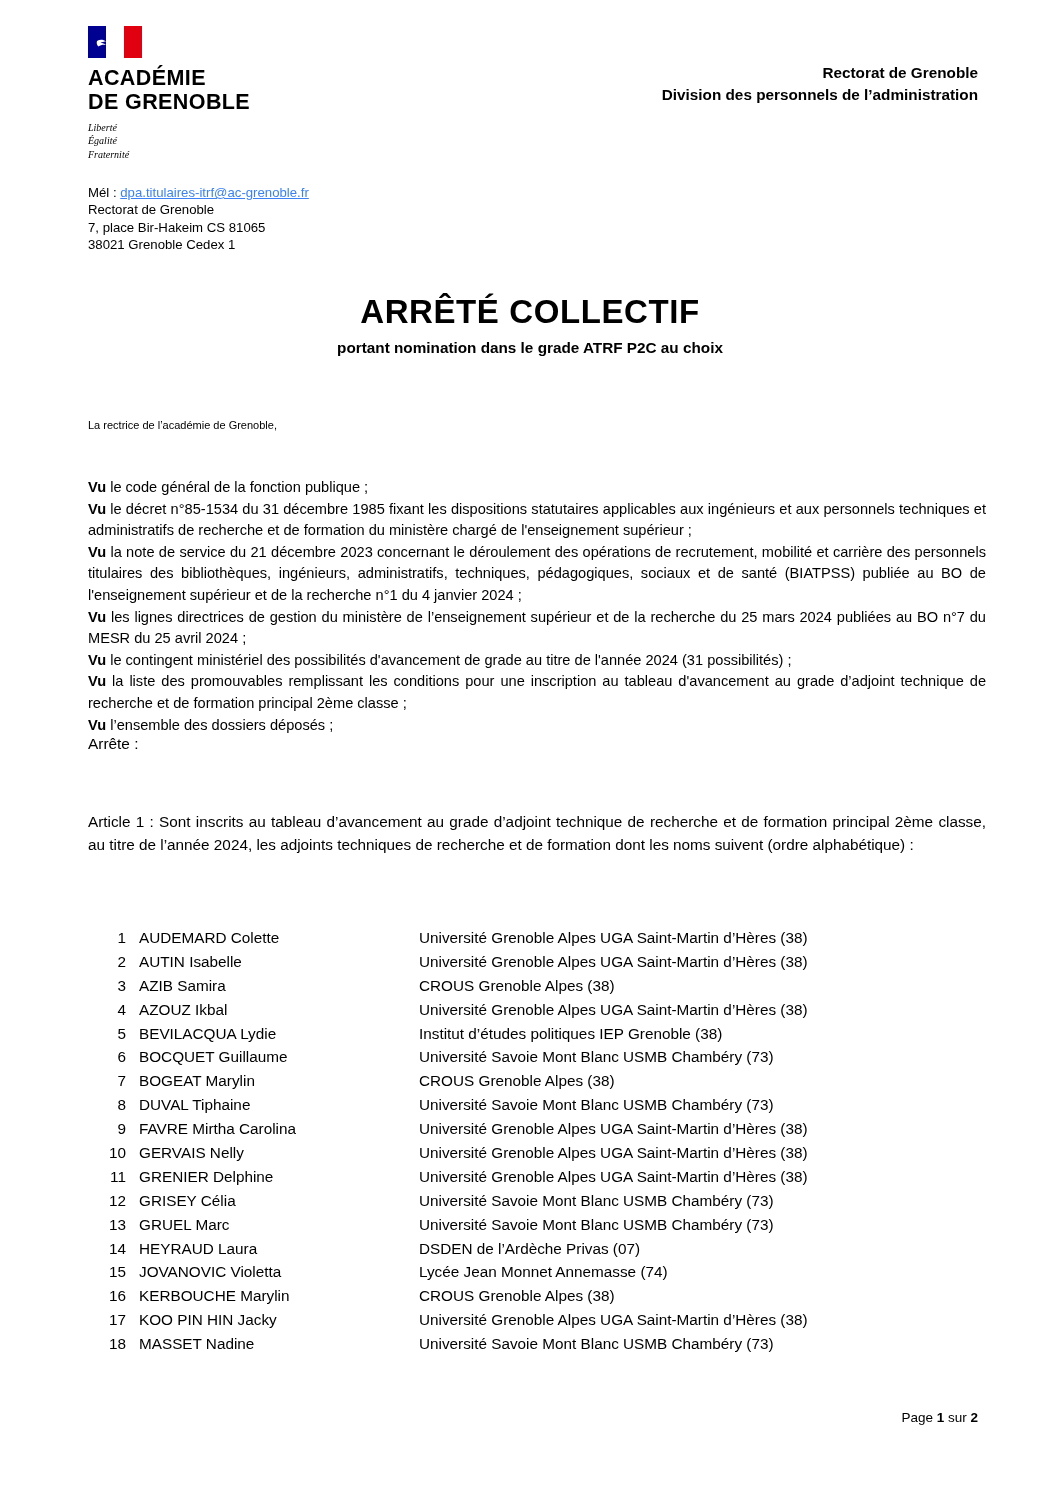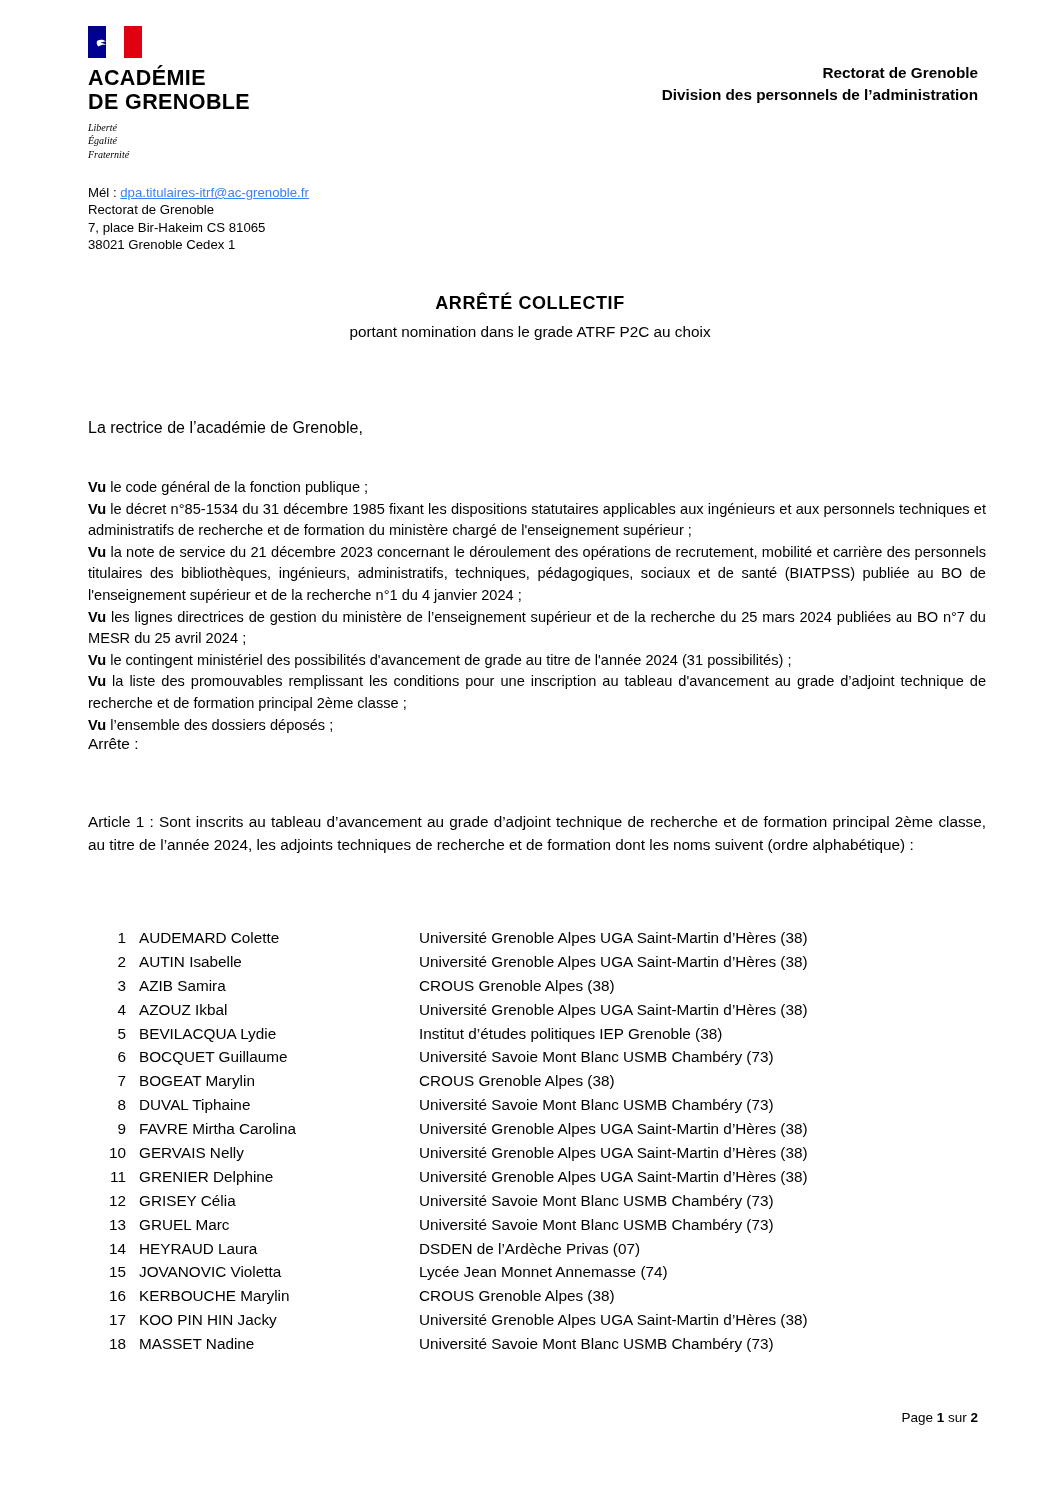--- a/index.html
+++ b/index.html
@@ -85,36 +85,36 @@
   
   .title-block {
     position: absolute;
     left: 0;
     top: 294px;
     width: 1060px;
     text-align: center;
   }
   .doc-title {
     font-weight: bold;
-    font-size: 18px;
+    font-size: 33px;
     letter-spacing: 0.6px;
     line-height: 1.1;
   }
   .doc-subtitle {
     margin-top: 9px;
-    font-weight: normal;
+    font-weight: bold;
     font-size: 15.3px;
   }
 
   
   .intro {
     position: absolute;
     left: 88px;
     top: 419px;
-    font-size: 16px;
+    font-size: 11px;
   }
 
   .vu-block {
     position: absolute;
     left: 88px;
     top: 477px;
     width: 898px;
     font-size: 14.6px;
     line-height: 1.48;
   }

